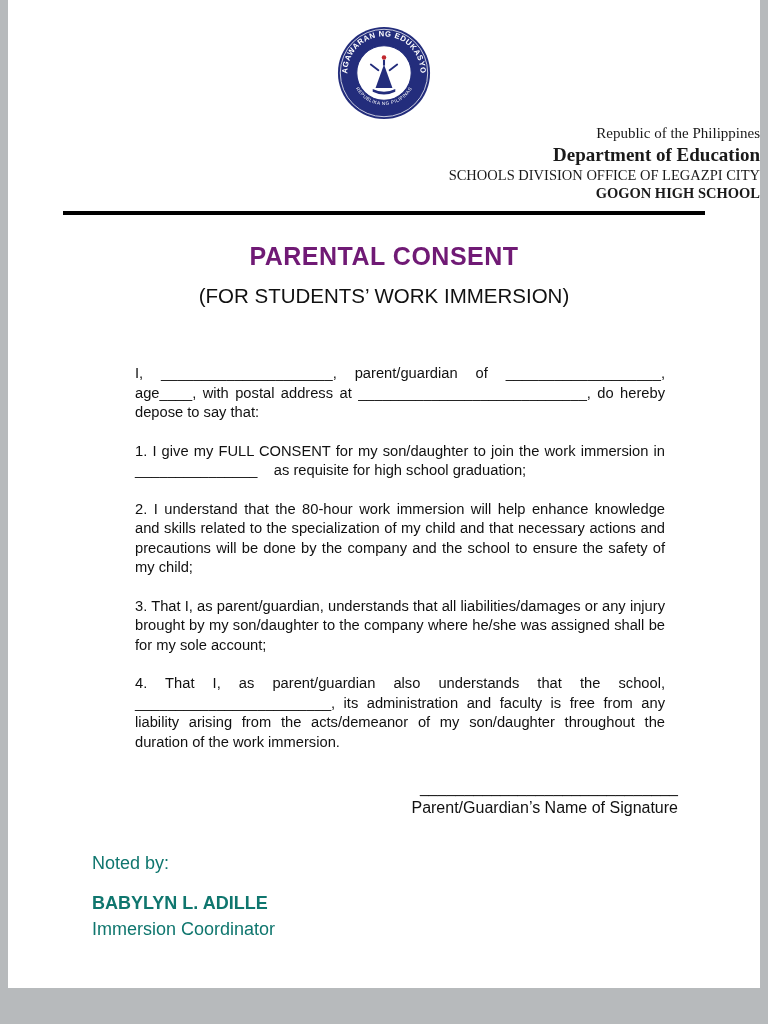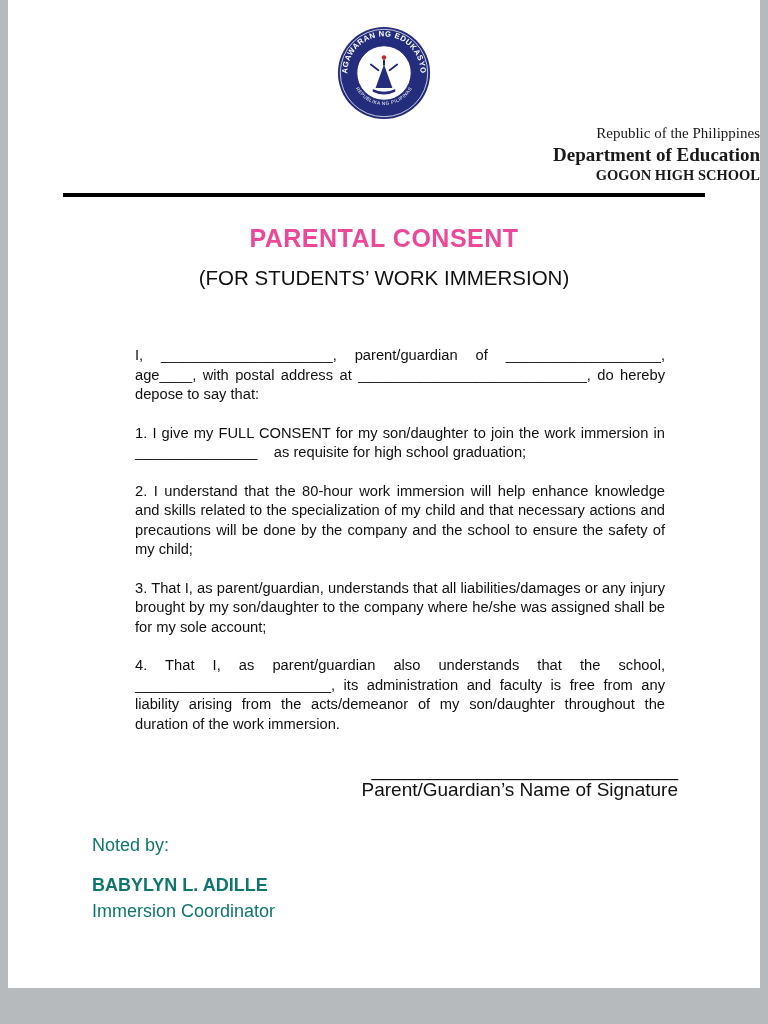--- a/index.html
+++ b/index.html
@@ -45,21 +45,21 @@
     background: #000;
     margin: 9px 55px 0 55px;
   }
   
   .title {
     margin-top: 27px;
     text-align: center;
     font-size: 25px;
     font-weight: 700;
     letter-spacing: 0.5px;
-    color: #ec4899;
+    color: #701a75;
   }
   .subtitle {
     margin-top: 13px;
     text-align: center;
     font-size: 20.5px;
     font-weight: 400;
     color: #111;
   }
   
   .body-block {
@@ -69,21 +69,21 @@
     color: #111;
     text-align: justify;
   }
   .body-block p {
     margin: 0 13px 19px 0;
   }
   
   .signature {
     margin: 26px 82px 0 127px;
     text-align: right;
-    font-size: 19px;
+    font-size: 16px;
     line-height: 20px;
     color: #111;
   }
   .sig-line { letter-spacing: 0; }
   
   .footer {
     margin: 35px 82px 0 84px;
     font-size: 18px;
     line-height: 20px;
     color: #0f766e;
@@ -118,20 +118,21 @@
         <rect x="48.9" y="36" width="2.2" height="6" fill="#232d7c"></rect>
         <path d="M50 41 L41 66 L59 66 Z" fill="#232d7c"></path>
         <path d="M44 47 L36 41 M56 47 L64 41" stroke="#232d7c" stroke-width="2" stroke-linecap="round"></path>
         <path d="M38 67 Q50 73 62 67 L62 70 Q50 76 38 70 Z" fill="#232d7c"></path>
       </svg>
     </div>
 
     <div class="header">
       <div class="h-line1">Republic of the Philippines</div>
       <div class="h-line2">Department of Education</div>
+      <div class="h-line4">SCHOOLS DIVISION OFFICE OF LEGAZPI CITY</div>
       <div class="h-line5">GOGON HIGH SCHOOL</div>
     </div>
 
     <div class="rule"></div>
 
     <div class="title">PARENTAL CONSENT</div>
     <div class="subtitle">(FOR STUDENTS’ WORK IMMERSION)</div>
 
     <div class="body-block">
       <p>I, _____________________, parent/guardian of ___________________, age____, with postal address at ____________________________, do hereby depose to say that:</p>

